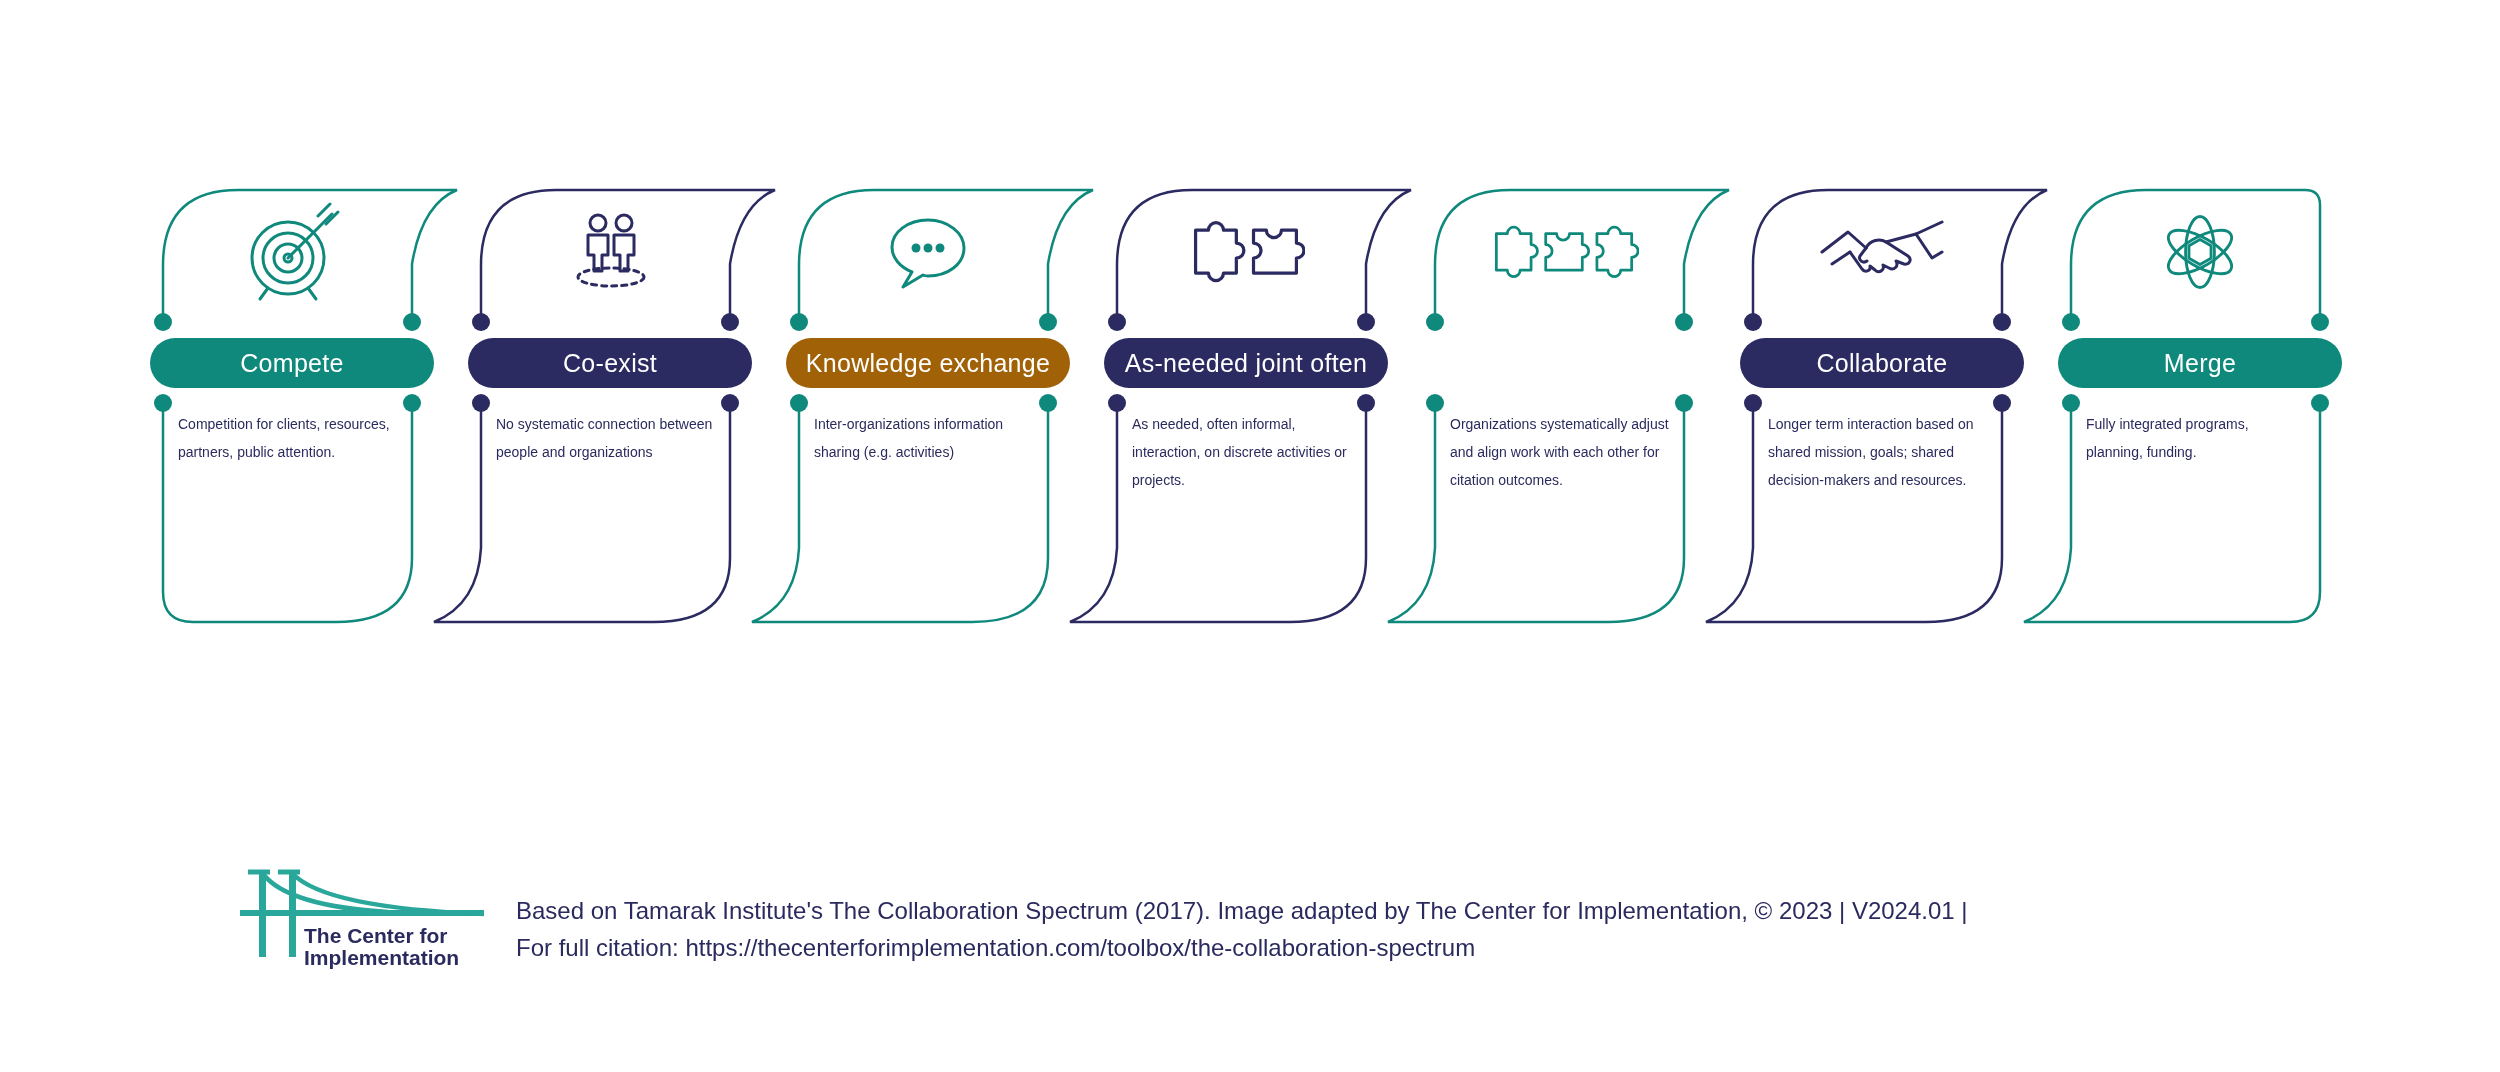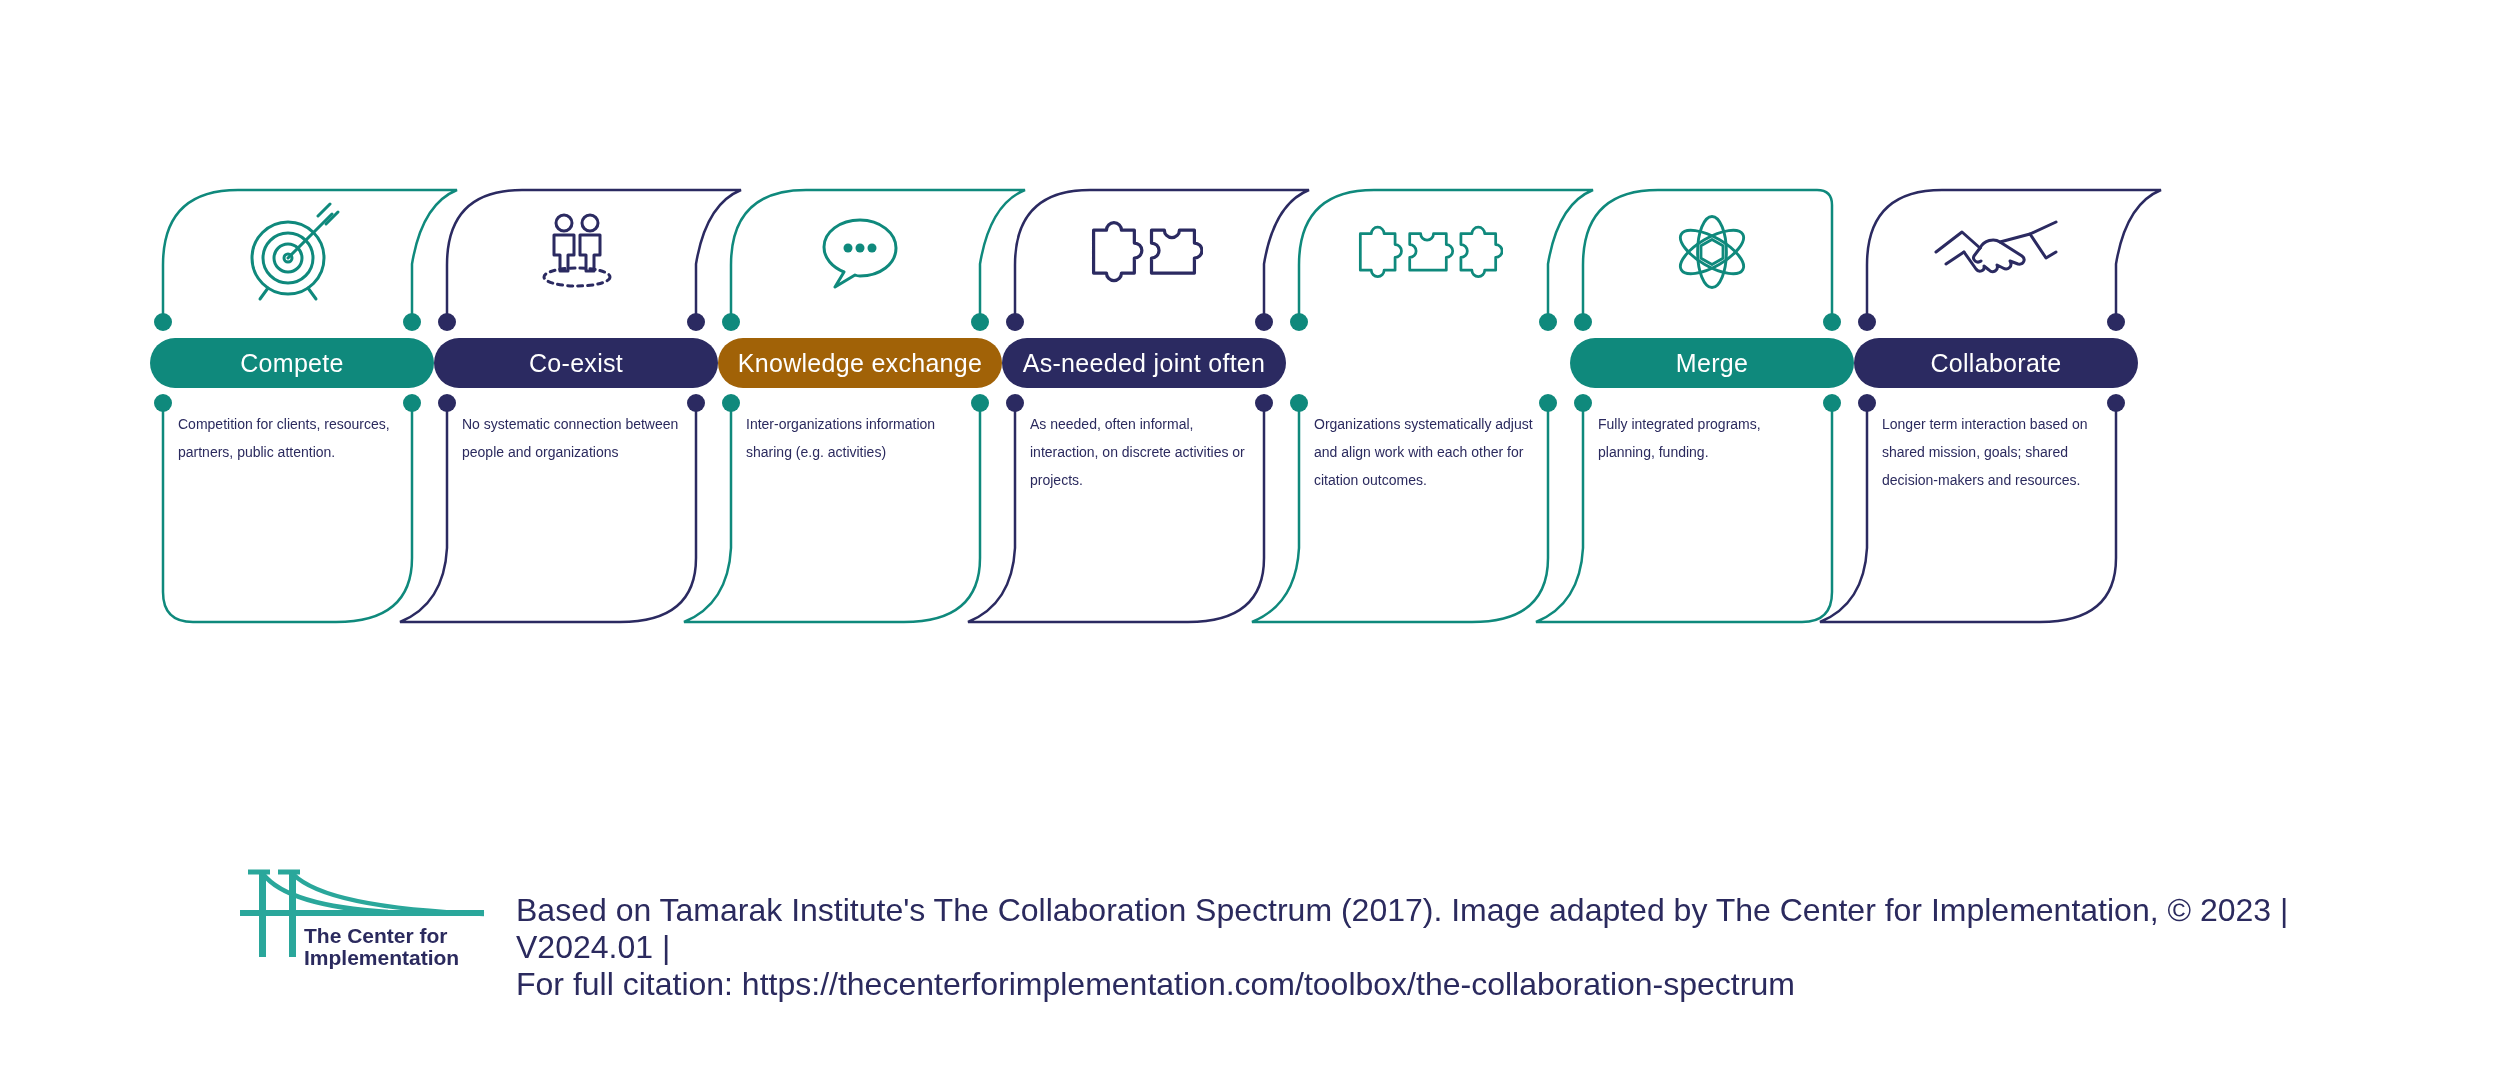--- a/index.html
+++ b/index.html
@@ -1,38 +1,38 @@
 <!DOCTYPE html>
 <html><head>
 <meta charset="utf-8">
 <style>
   html,body{margin:0;padding:0;}
   body{
     width:2500px;height:1072px;background:#ffffff;position:relative;overflow:hidden;
     font-family:"Liberation Sans", sans-serif;
   }
-  .row{position:absolute;left:150px;top:180px;display:flex;}
+  .row{position:absolute;left:150px;top:180px;display:flex;gap:34px;}
   .column{position:relative;width:284px;height:470px;flex:0 0 284px;}
   .shape-svg{position:absolute;left:-60px;top:0;width:404px;height:470px;overflow:visible;}
   .icon-wrap{position:absolute;left:0;top:12px;width:284px;height:120px;
     display:flex;align-items:center;justify-content:center;}
   .pill{
     position:absolute;left:0;top:158px;width:284px;height:50px;border-radius:25px;
     color:#ffffff;font-size:25px;font-weight:500;letter-spacing:.3px;
     display:flex;align-items:center;justify-content:center;white-space:nowrap;
   }
   .desc{
     position:absolute;left:28px;top:230px;width:222px;
     color:#2b2a5e;font-size:14px;line-height:28px;font-weight:500;
   }
   .footer-logo{position:absolute;left:240px;top:862px;width:260px;height:130px;}
   .logo-text{font-weight:bold;fill:#2b2a5e;font-size:21px;font-family:"Liberation Sans",sans-serif;}
   .citation{
     position:absolute;left:516px;top:892px;width:1800px;
-    color:#2b2a5e;font-size:32px;line-height:37px;font-weight:500;
+    color:#2b2a5e;font-size:24px;line-height:37px;font-weight:500;
   }
 </style>
 </head>
 <body>
 
 <div class="row" id="spectrum-row">
     <div class="column">
       <svg class="shape-svg" viewBox="-60 0 404 470">
         <g fill="none" stroke="#0F897C" stroke-width="2.5">
           <path d="M13 142 L13 85 Q13 10 88 10 L307 10 Q272 24 262 84 L262 142"></path>
@@ -149,44 +149,20 @@
         <svg viewBox="0 0 164 72" width="150" style="color:#0F897C" fill="none" stroke="currentColor" stroke-width="3" stroke-linecap="round" stroke-linejoin="round">
           <path d="M8 16 H20 A7 7 0 1 1 34 16 H46 V28 A7 7 0 1 1 46 42 V56 H34 A7 7 0 1 1 20 56 H8 Z"></path>
           <path d="M62 16 H74 A7 7 0 1 0 88 16 H102 V28 A7 7 0 1 1 102 42 V56 H62 V42 A7 7 0 1 0 62 28 L62 16 Z"></path>
           <path d="M118 16 H130 A7 7 0 1 1 144 16 H156 V28 A7 7 0 1 1 156 42 V56 H144 A7 7 0 1 1 130 56 H118 V42 A7 7 0 1 0 118 28 L118 16 Z"></path>
         </svg>
       </div>
       <div class="desc">Organizations systematically adjust and align work with each other for citation outcomes.</div>
     </div>
     <div class="column">
       <svg class="shape-svg" viewBox="-60 0 404 470">
-        <g fill="none" stroke="#0F897C" stroke-width="2.5">
-          <path d="M13 142 L13 85 Q13 10 88 10 L247 10 Q262 10 262 25 L262 142"></path>
-          <path d="M13 223 L13 368 Q10 424 -34 442 L232 442 Q262 442 262 412 L262 223"></path>
-        </g>
-        <g fill="#0F897C" stroke="none">
-          <circle cx="13" cy="142" r="9"></circle>
-          <circle cx="262" cy="142" r="9"></circle>
-          <circle cx="13" cy="223" r="9"></circle>
-          <circle cx="262" cy="223" r="9"></circle>
-        </g>
-      </svg>
-      <div class="icon-wrap">
-        <svg viewBox="0 0 100 100" width="96" style="color:#0F897C" fill="none" stroke="currentColor" stroke-width="3" stroke-linecap="round" stroke-linejoin="round">
-          <ellipse cx="50" cy="50" rx="15" ry="37"></ellipse>
-          <ellipse cx="50" cy="50" rx="15" ry="37" transform="rotate(60 50 50)"></ellipse>
-          <ellipse cx="50" cy="50" rx="15" ry="37" transform="rotate(-60 50 50)"></ellipse>
-          <path d="M50 37 L61.5 43.5 L61.5 56.5 L50 63 L38.5 56.5 L38.5 43.5 Z"></path>
-        </svg>
-      </div>
-      <div class="pill" style="background:#0F897C">Merge</div>
-      <div class="desc">Fully integrated programs, planning, funding.</div>
-    </div>
-    <div class="column">
-      <svg class="shape-svg" viewBox="-60 0 404 470">
         <g fill="none" stroke="#2B2A61" stroke-width="2.5">
           <path d="M13 142 L13 85 Q13 10 88 10 L307 10 Q272 24 262 84 L262 142"></path>
           <path d="M13 223 L13 368 Q10 424 -34 442 L186 442 Q262 442 262 378 L262 223"></path>
         </g>
         <g fill="#2B2A61" stroke="none">
           <circle cx="13" cy="142" r="9"></circle>
           <circle cx="262" cy="142" r="9"></circle>
           <circle cx="13" cy="223" r="9"></circle>
           <circle cx="262" cy="223" r="9"></circle>
         </g>
@@ -196,20 +172,44 @@
           <path d="M2 38 L28 18 L46 34"></path>
           <path d="M12 50 L30 38"></path>
           <path d="M122 8 L96 20 L112 44 L122 38"></path>
           <path d="M46 34 C50 26 60 24 66 28 L96 20"></path>
           <path d="M66 28 L88 42 C92 45 90 51 84 50 L76 47 C79 52 74 57 69 54 L63 51 C65 56 59 60 55 56 L50 52 C51 57 45 59 42 55 L30 38"></path>
           <path d="M46 34 L40 42 C38 46 43 50 47 47"></path>
         </svg>
       </div>
       <div class="pill" style="background:#2B2A61">Collaborate</div>
       <div class="desc">Longer term interaction based on shared mission, goals; shared decision-makers and resources.</div>
+    </div>
+    <div class="column">
+      <svg class="shape-svg" viewBox="-60 0 404 470">
+        <g fill="none" stroke="#0F897C" stroke-width="2.5">
+          <path d="M13 142 L13 85 Q13 10 88 10 L247 10 Q262 10 262 25 L262 142"></path>
+          <path d="M13 223 L13 368 Q10 424 -34 442 L232 442 Q262 442 262 412 L262 223"></path>
+        </g>
+        <g fill="#0F897C" stroke="none">
+          <circle cx="13" cy="142" r="9"></circle>
+          <circle cx="262" cy="142" r="9"></circle>
+          <circle cx="13" cy="223" r="9"></circle>
+          <circle cx="262" cy="223" r="9"></circle>
+        </g>
+      </svg>
+      <div class="icon-wrap">
+        <svg viewBox="0 0 100 100" width="96" style="color:#0F897C" fill="none" stroke="currentColor" stroke-width="3" stroke-linecap="round" stroke-linejoin="round">
+          <ellipse cx="50" cy="50" rx="15" ry="37"></ellipse>
+          <ellipse cx="50" cy="50" rx="15" ry="37" transform="rotate(60 50 50)"></ellipse>
+          <ellipse cx="50" cy="50" rx="15" ry="37" transform="rotate(-60 50 50)"></ellipse>
+          <path d="M50 37 L61.5 43.5 L61.5 56.5 L50 63 L38.5 56.5 L38.5 43.5 Z"></path>
+        </svg>
+      </div>
+      <div class="pill" style="background:#0F897C">Merge</div>
+      <div class="desc">Fully integrated programs, planning, funding.</div>
     </div>
   </div>
 
 <svg class="footer-logo" viewBox="0 0 260 130">
   <g stroke="#2AA79B" fill="#2AA79B">
     <rect x="0" y="48" width="244" height="6" stroke="none"></rect>
     <rect x="19" y="8" width="7" height="87" stroke="none"></rect>
     <rect x="49" y="8" width="7" height="87" stroke="none"></rect>
     <line x1="8" y1="10" x2="30" y2="10" stroke-width="5" fill="none"></line>
     <line x1="38" y1="10" x2="60" y2="10" stroke-width="5" fill="none"></line>

